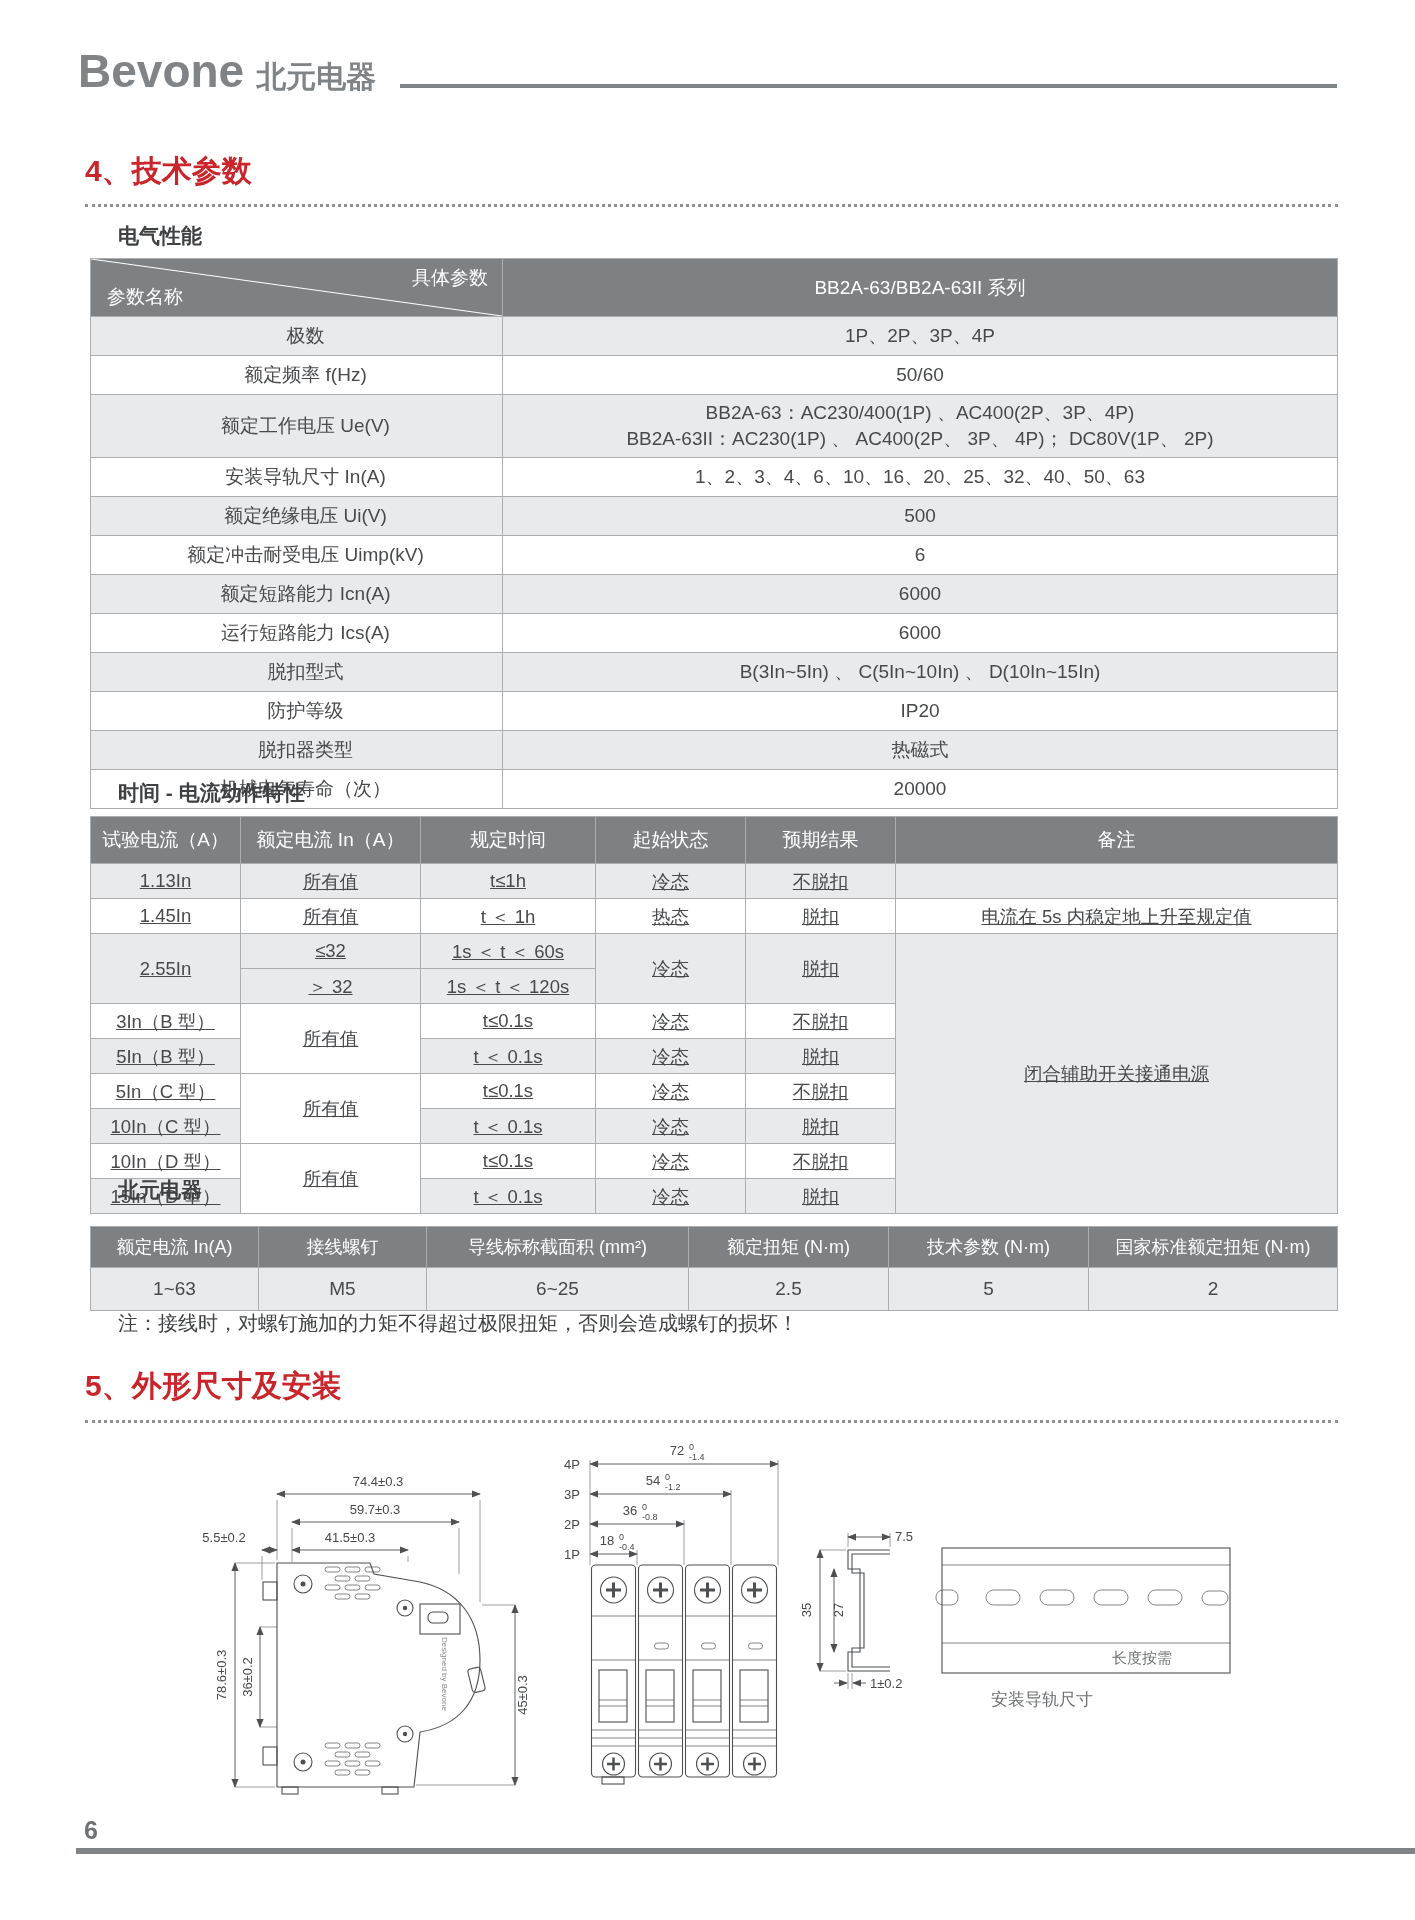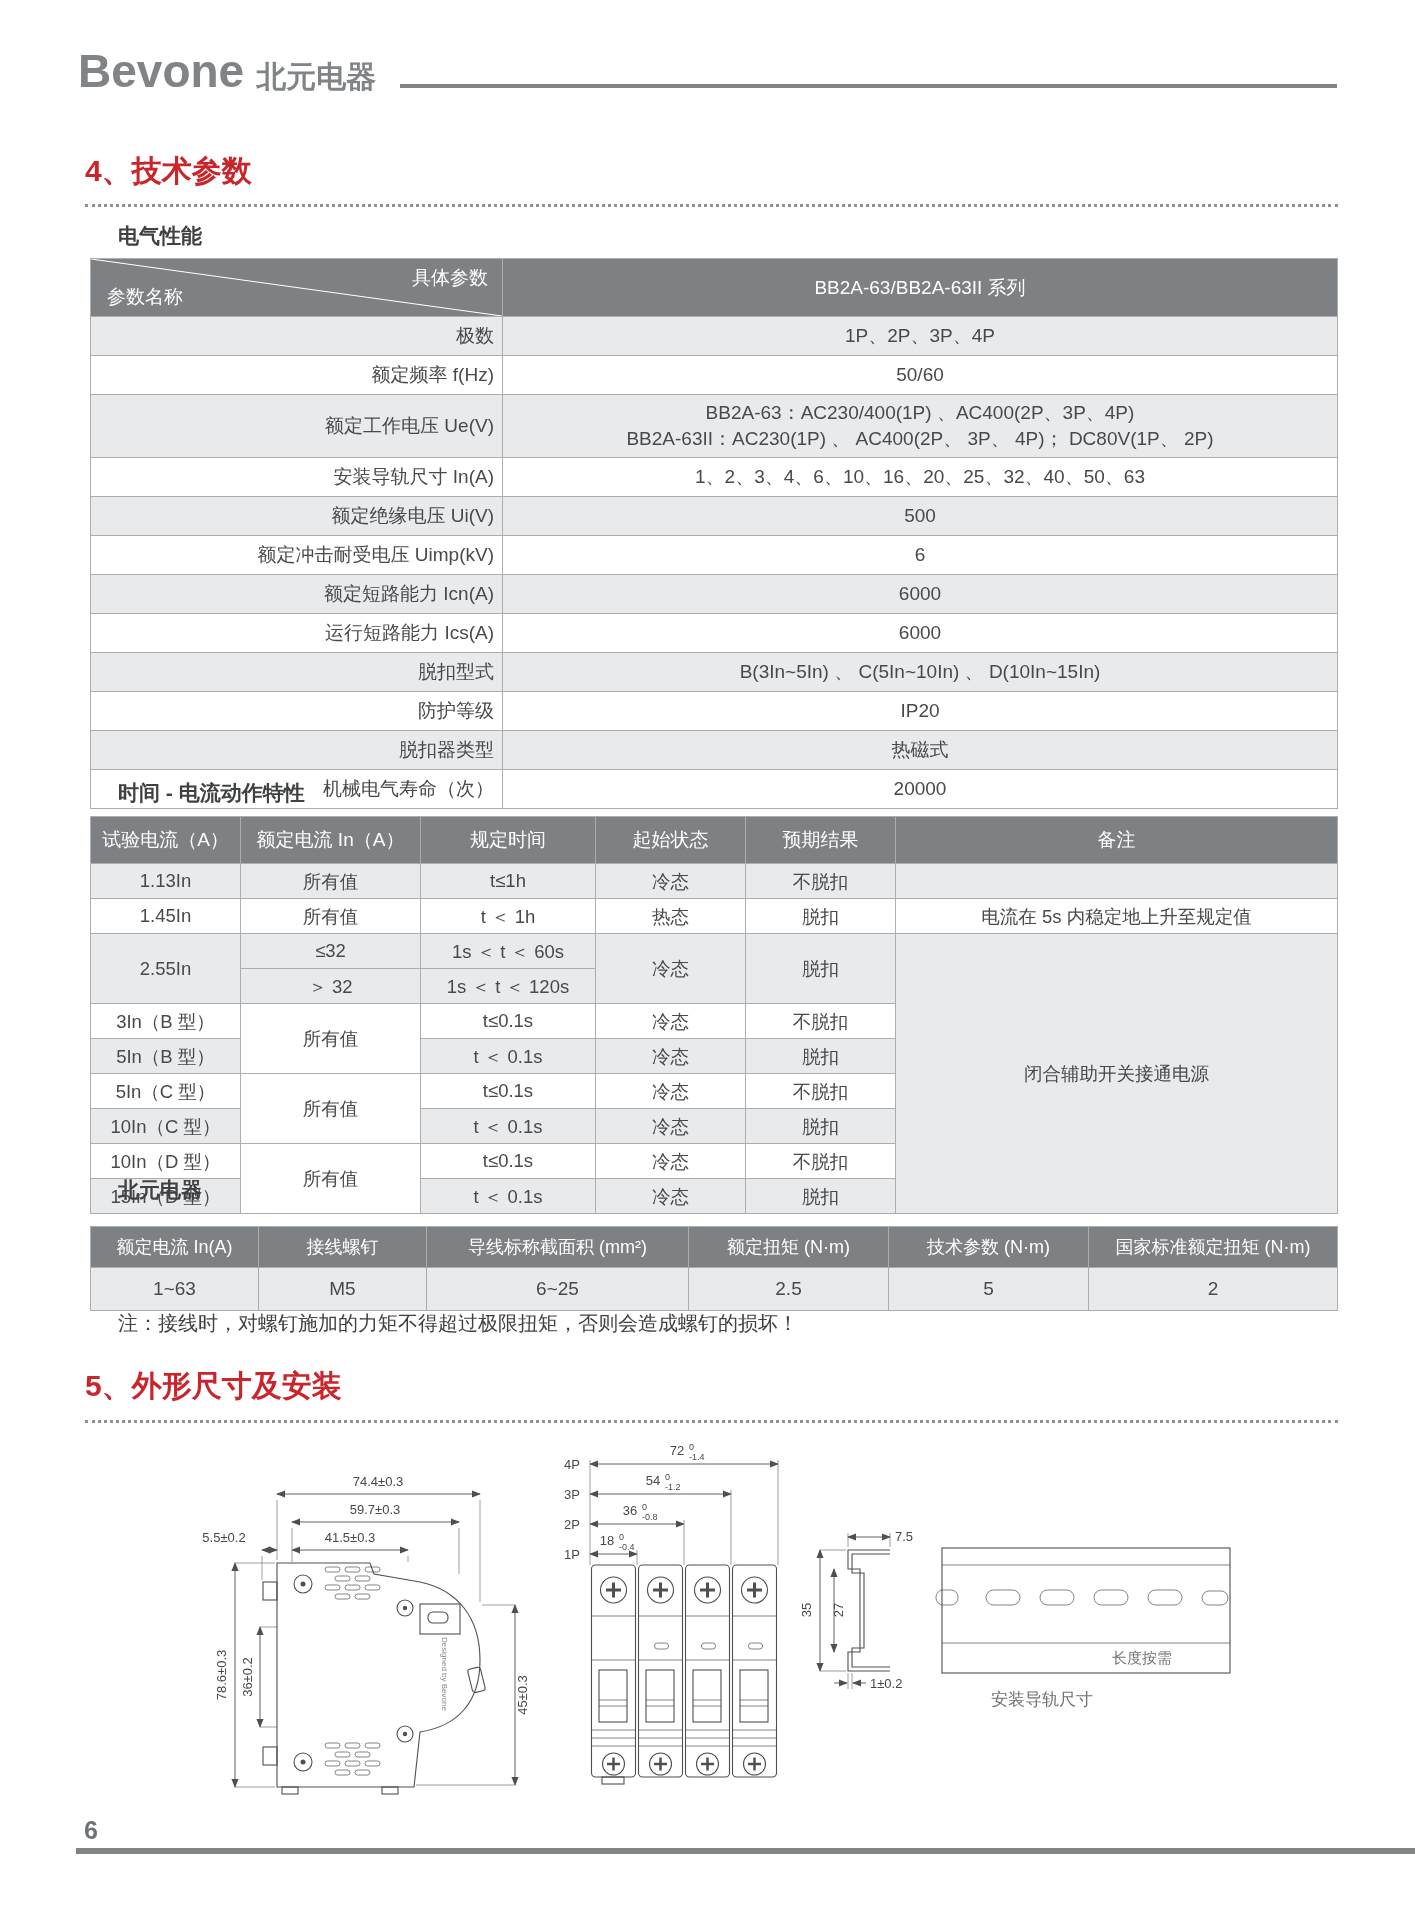--- a/index.html
+++ b/index.html
@@ -25,29 +25,29 @@
   .tbl th,.tbl td{border:1px solid #abadaf;font-size:19px;text-align:center;
       padding:2px 8px;color:#47494b;font-weight:normal;overflow:hidden;}
   .tbl thead th{background:#7e8184;color:#ffffff;}
   tr.g td{background:#e9eaeb;} tr.w td{background:#ffffff;}
   td.wbg{background:#ffffff !important;}
 
   #table1{top:258px;}
   #table1 thead th{height:53px;}
   #table1 td{height:34px;}
   #table1 tr.row-ue td{height:58px;line-height:1.35;}
-  #table1 td.pname{text-align:right;padding-left:26px;}
+  #table1 td.pname{text-align:center;padding-left:26px;}
   .diag-cell{position:relative;padding:0 !important;}
   .diag-svg{position:absolute;left:0;top:0;width:100%;height:100%;}
   .diag-top{position:absolute;right:14px;top:6px;font-size:19px;}
   .diag-bot{position:absolute;left:16px;bottom:6px;font-size:19px;}
 
   #table2{top:816px;}
   #table2 thead th{height:42px;}
-  #table2 td{height:30px;font-size:18.5px;}
+  #table2 td{height:30px;font-size:18.5px;text-decoration:underline;}
 
   #table3{top:1226px;}
   #table3 thead th{height:36px;font-size:18px;}
   #table3 td{height:38px;}
 
   .note{position:absolute;left:118px;top:1310px;font-size:20px;color:#3e4042;}
 
   
   .drw{position:absolute;}
   #drw-side{left:120px;top:1462px;}

